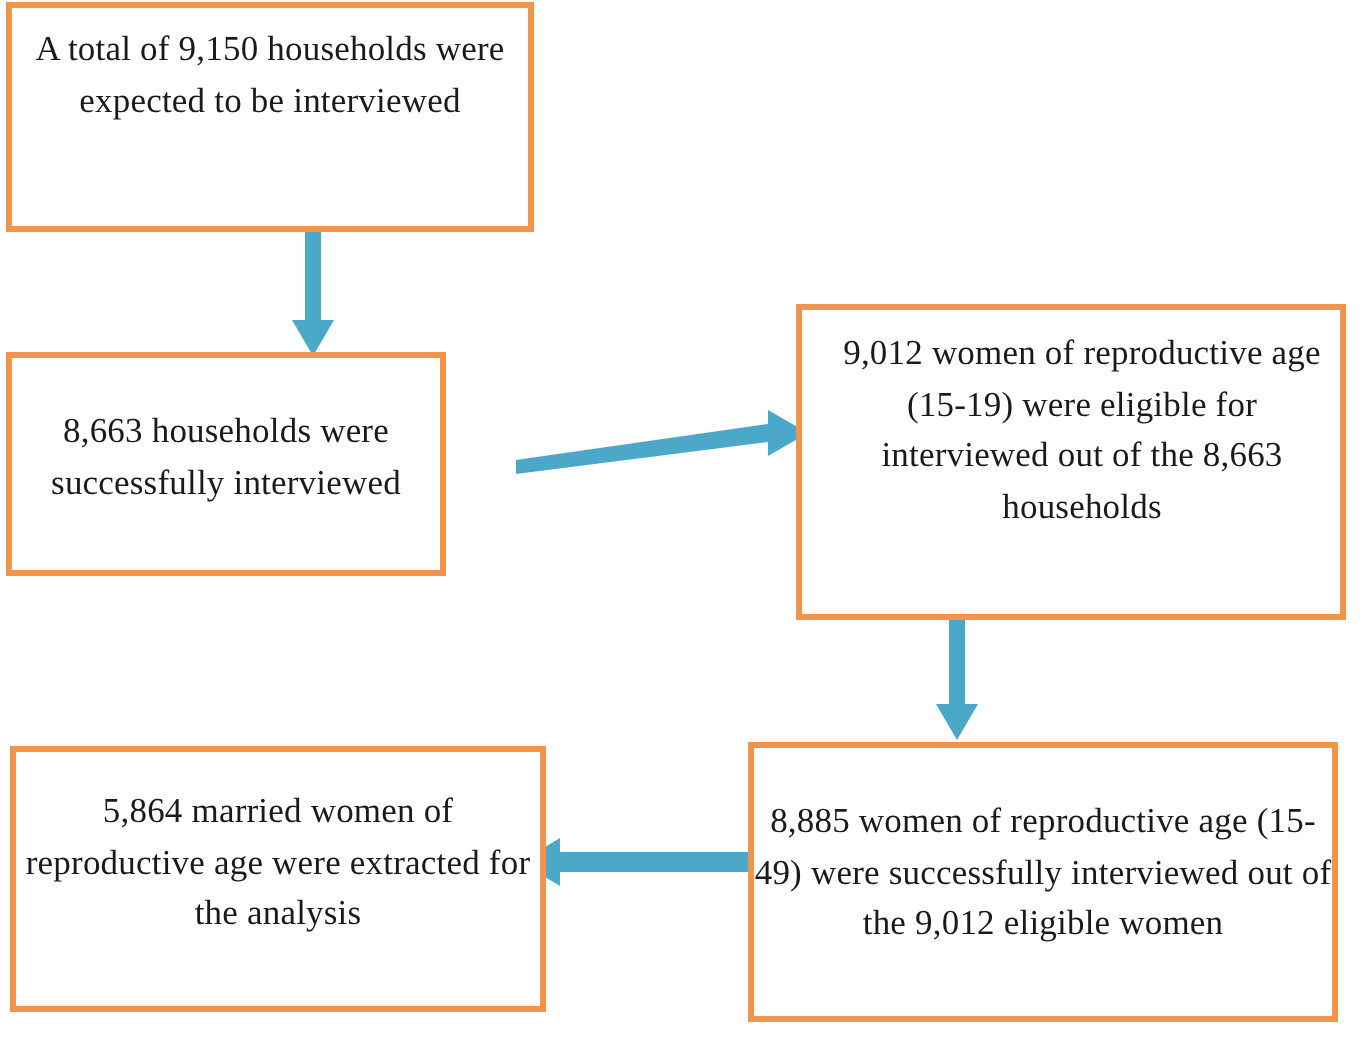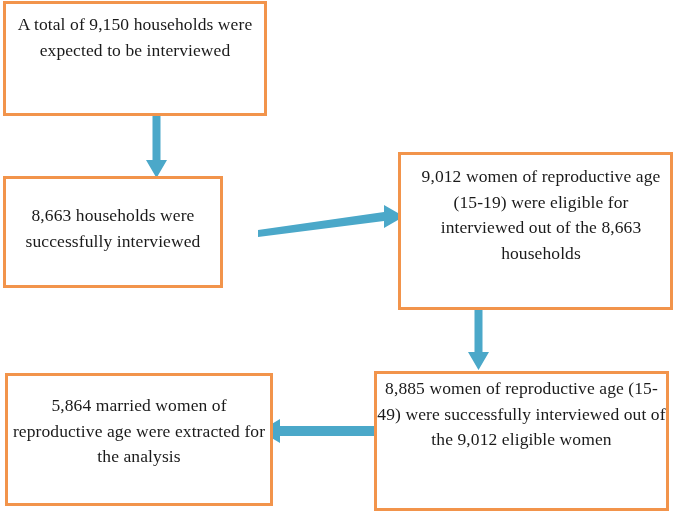--- a/index.html
+++ b/index.html
@@ -50,21 +50,21 @@
   #box-interviewed-households .box-text { padding-top: 24px; }
 
   #box-eligible-women {
     left: 398px; top: 152px; width: 275px; height: 158px;
   }
   #box-eligible-women .box-text { padding-top: 9px; margin-left: 11px; }
 
   #box-interviewed-women {
     left: 374px; top: 371px; width: 295px; height: 140px;
   }
-  #box-interviewed-women .box-text { padding-top: 2px; }
+  #box-interviewed-women .box-text { padding-top: 2px; margin-top: 22px; }
 
   #box-married-women {
     left: 5px;  top: 373px; width: 268px; height: 133px;
   }
   #box-married-women .box-text { padding-top: 17px; }
 
   
   .arrow-svg {
     position: absolute;
     z-index: 2;

